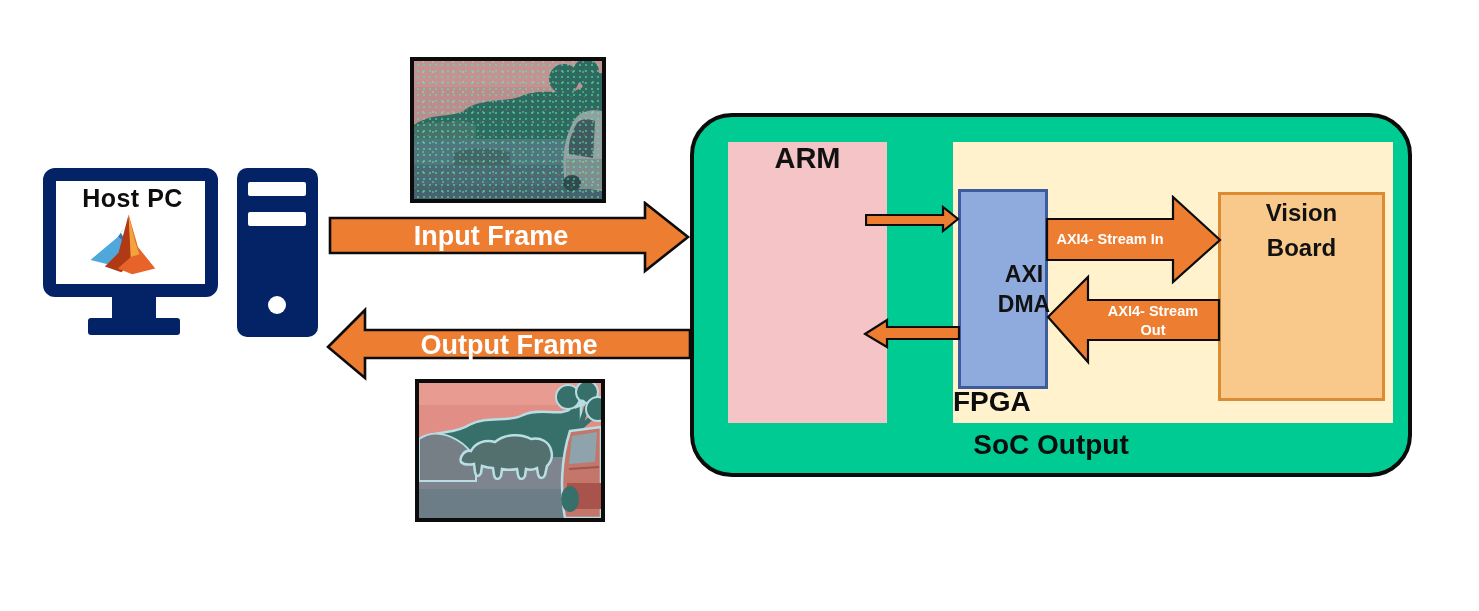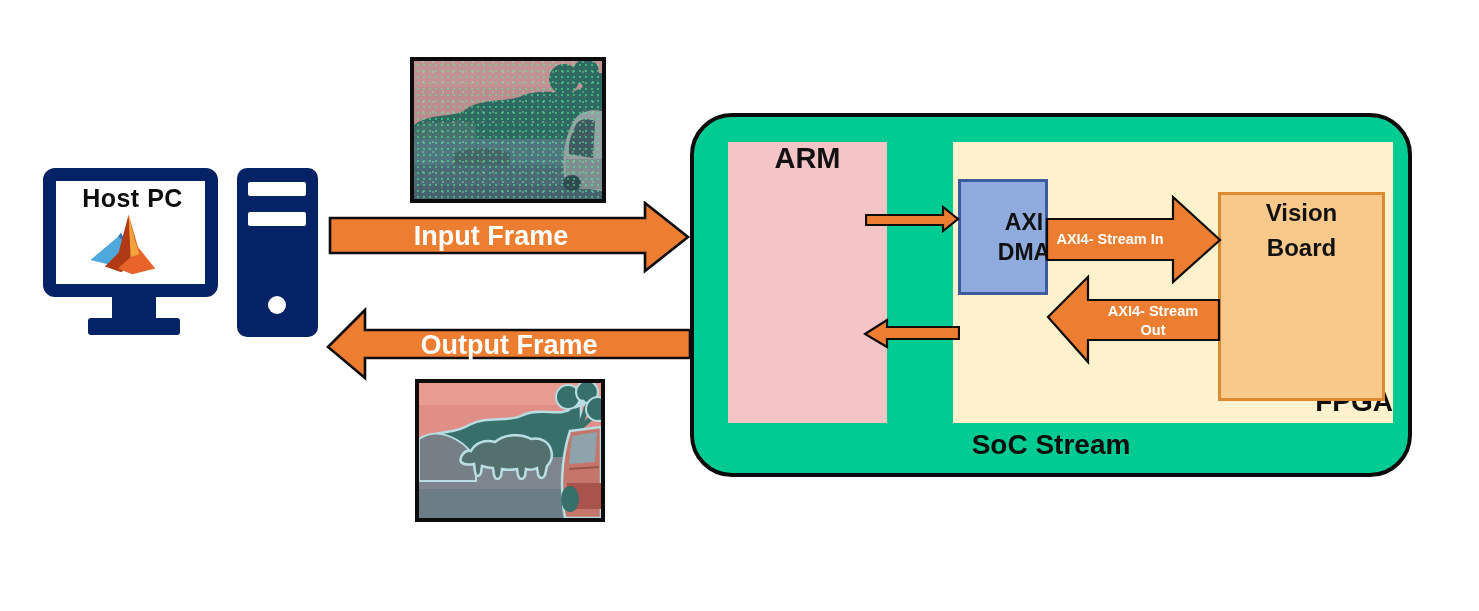--- a/index.html
+++ b/index.html
@@ -35,23 +35,23 @@
 
   
   .soc-board { left:690px; top:113px; width:722px; height:364px;
                background:#00CB92; border:4px solid #0b0b0b; border-radius:42px; }
   .soc-label { left:690px; top:429px; width:722px; text-align:center;
                font-size:28px; font-weight:bold; color:#0d0d0d; }
   .arm-block { left:728px; top:142px; width:159px; height:281px; background:#F5C4C7;
                display:flex; align-items:flex-start; justify-content:center; }
   .arm-label { font-size:29px; font-weight:bold; color:#111; }
   .fpga-region { left:953px; top:142px; width:440px; height:281px; background:#FFF2CC; }
-  .fpga-label { left:953px; top:386px; width:440px; text-align:right;
+  .fpga-label { left:953px; top:386px; width:440px; text-align:left;
                 font-size:28px; font-weight:bold; color:#0d0d0d; }
-  .dma-block { left:958px; top:179px; width:90px; height:116px; background:#8FAADC;
+  .dma-block { left:958px; top:189px; width:90px; height:200px; background:#8FAADC;
                border:3px solid #3D5C9E; display:flex; flex-direction:column;
                align-items:center; justify-content:center;padding-left:42px; }
   .dma-block div { font-size:23px; font-weight:bold; color:#111; line-height:30px; }
   .vps-block { left:1218px; top:192px; width:167px; height:209px; background:#F9C98B;
                border:3px solid #DD8B33; display:flex; flex-direction:column;
                align-items:center; }
   .vps-block div { font-size:24px; font-weight:bold; color:#111; line-height:35px; }
 
   
   .arrow-poly { fill:#ED7D31; stroke:#0c0c0c; stroke-width:2.6; stroke-linejoin:miter; }
@@ -148,21 +148,21 @@
   <div class="abs dma-block">
     <div>AXI</div>
     <div>DMA</div>
   </div>
 
   <div class="abs vps-block">
     <div>Vision</div>
     <div>Board</div>
   </div>
 
-  <div class="abs soc-label">SoC Stream</div>
+  <div class="abs soc-label">SoC Output</div>
 
   <svg class="abs" style="left:865px; top:203px;" width="96" height="32" viewBox="0 0 96 32">
     <polygon class="arrow-poly-thin" points="1,12 78,12 78,4 93,16 78,28 78,22 1,22"></polygon>
   </svg>
 
   <svg class="abs" style="left:863px; top:316px;" width="97" height="36" viewBox="0 0 97 36">
     <polygon class="arrow-poly-thin" points="2,18 24,4 24,11 96,11 96,23 24,23 24,31"></polygon>
   </svg>
 
   <svg class="abs" style="left:1045px; top:195px;" width="178" height="90" viewBox="0 0 178 90">

